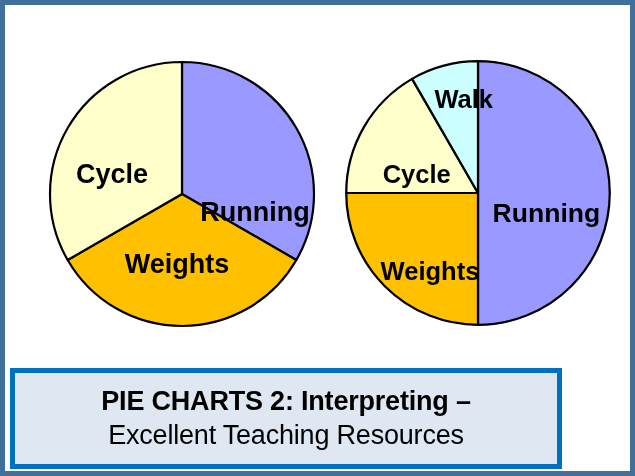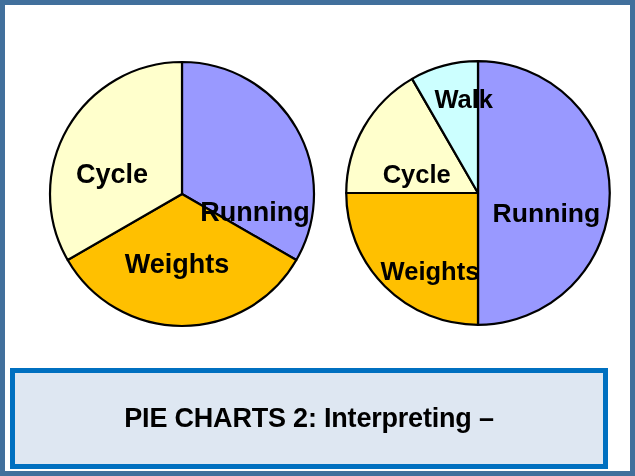--- a/index.html
+++ b/index.html
@@ -63,21 +63,21 @@
     font-weight: bold;
     fill: #000000;
     text-anchor: middle;
     dominant-baseline: middle;
   }
 
   #banner {
     position: absolute;
     left: 5px;
     top: 363px;
-    width: 598px;
+    width: 552px;
     height: 101px;
     box-sizing: border-box;
     border: 5px solid #0070C0;
     background: #DEE7F2;
     display: flex;
     flex-direction: column;
     align-items: center;
     justify-content: center;
   }
 
@@ -134,15 +134,16 @@
           <text x="93" y="219" class="slice-label" font-size="25">Weights</text>
           <text x="80" y="124" class="slice-label" font-size="25">Cycle</text>
           <text x="126" y="50" class="slice-label" font-size="25">Walk</text>
         </g>
     </svg>
 
   </div>
 
   <div id="banner">
     <div id="banner-line1">PIE CHARTS 2: Interpreting –</div>
+    <div id="banner-line2">Excellent Teaching Resources</div>
   </div>
 
 </div>
 
 </body></html>

